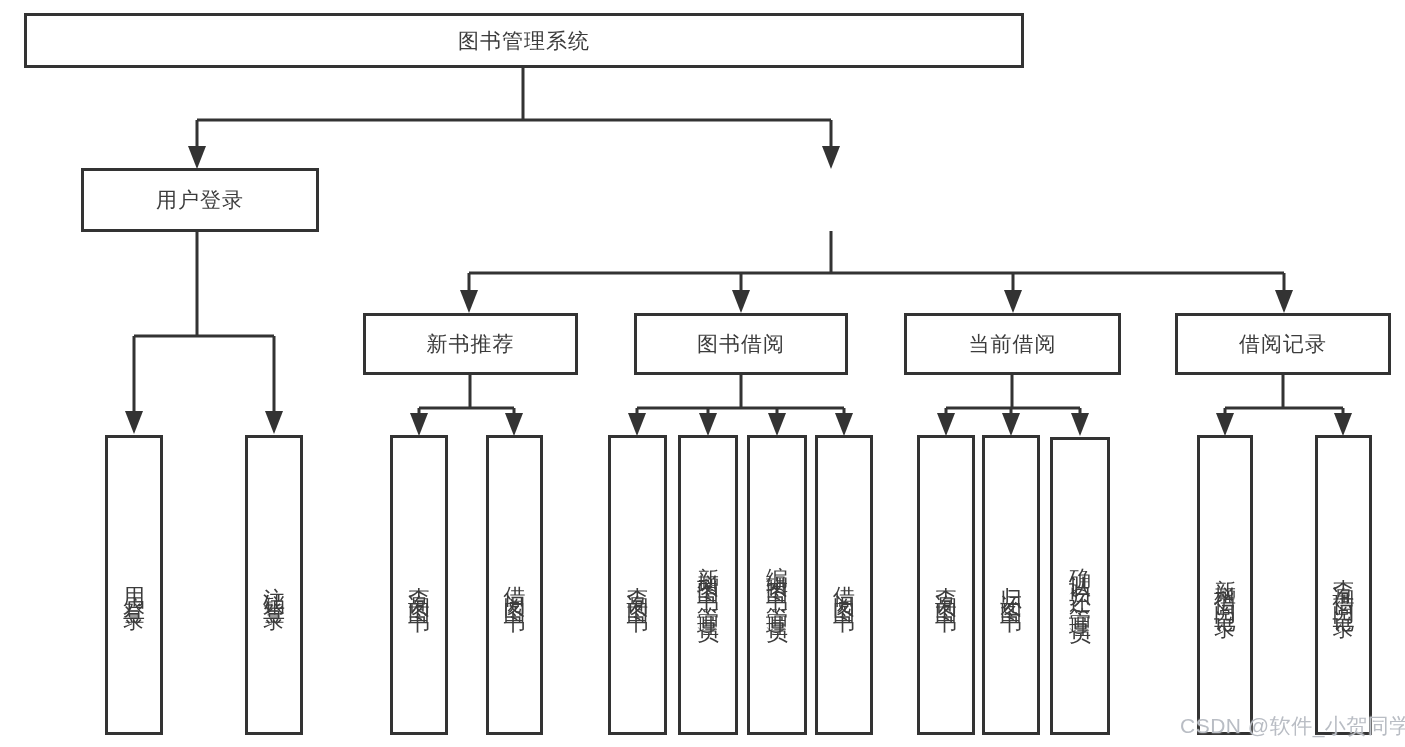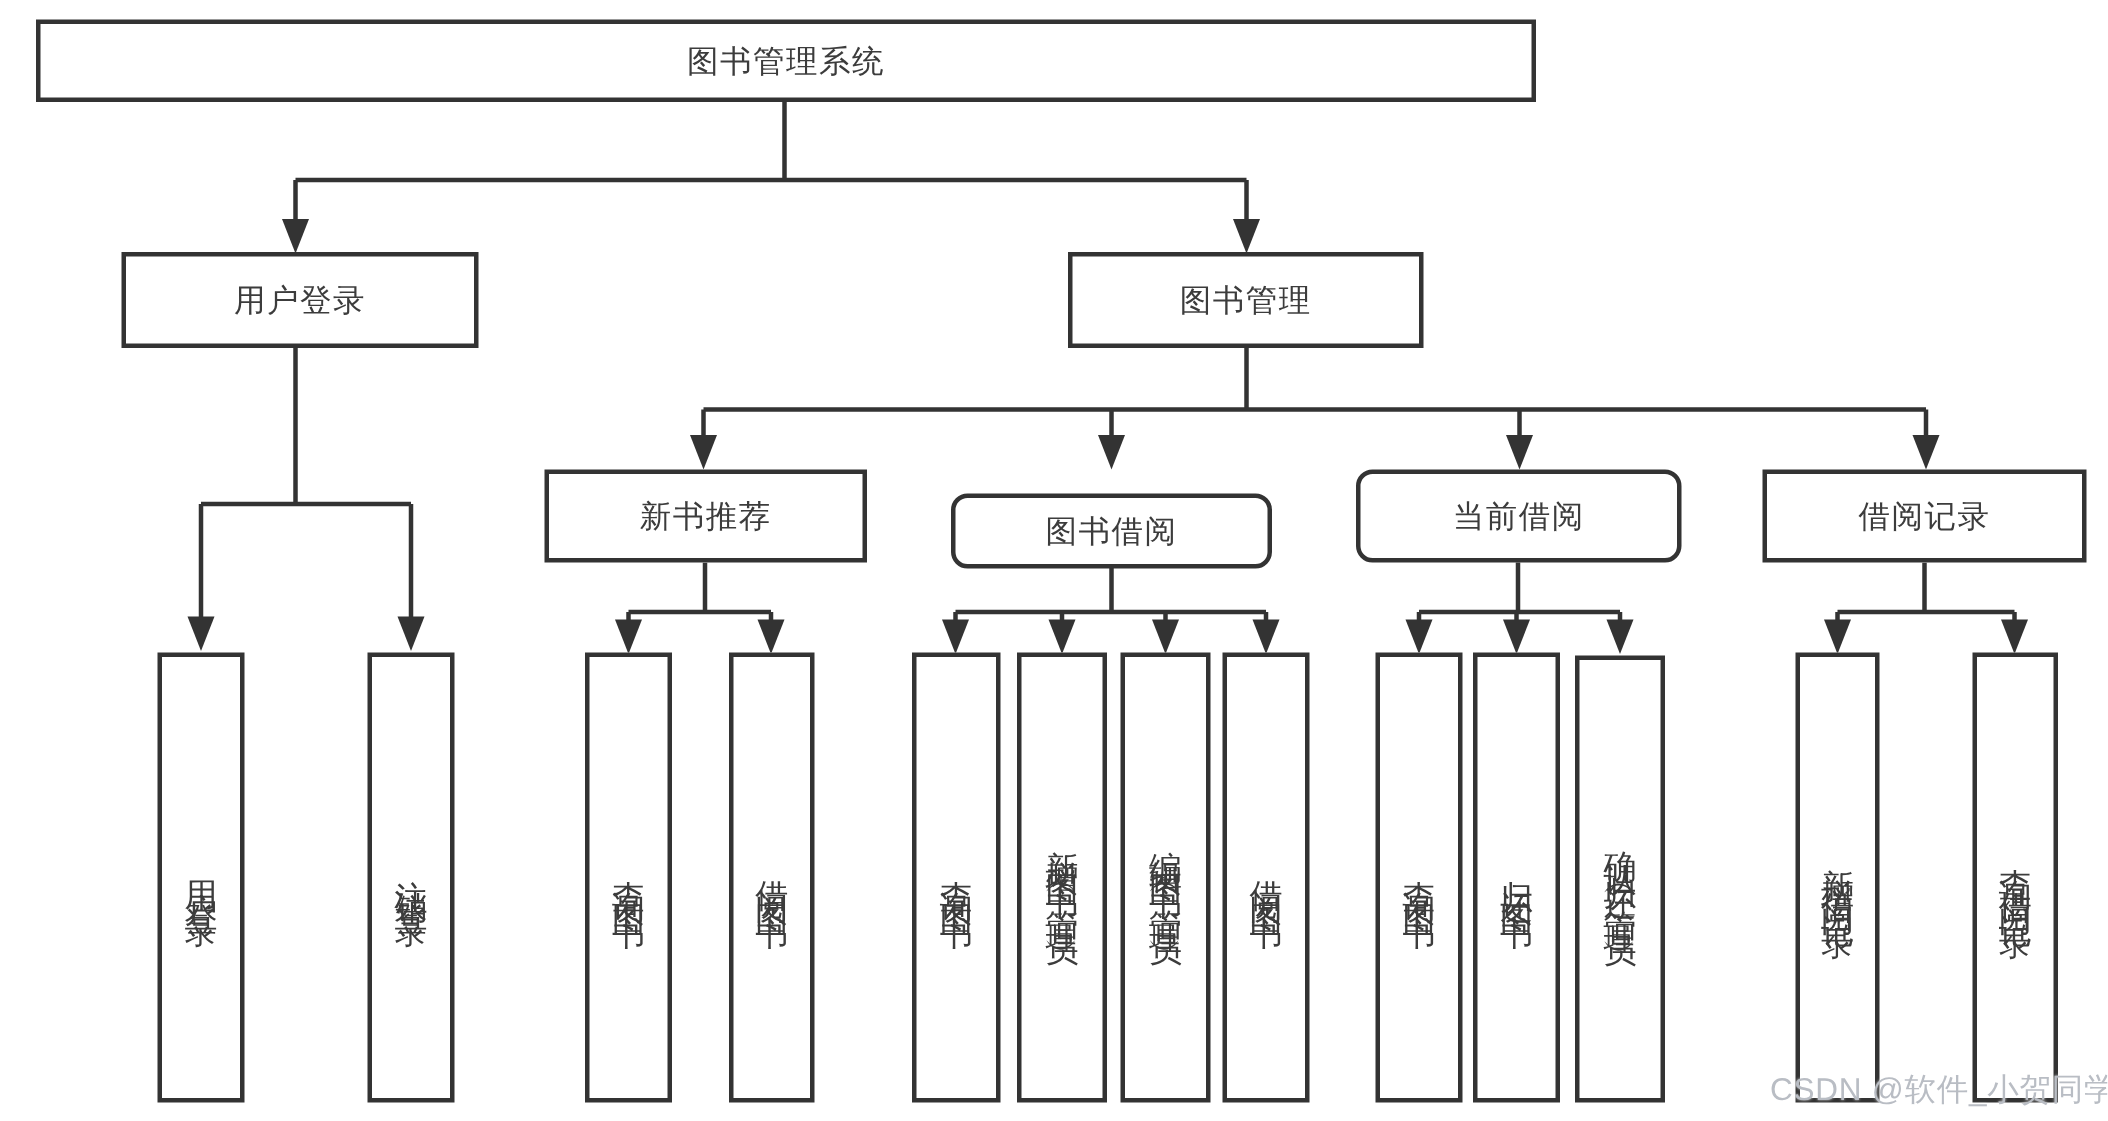--- a/index.html
+++ b/index.html
@@ -85,31 +85,28 @@
     </g>
   </svg>
 
   <div class="node hnode" style="left:24px; top:13px; width:1000px; height:55px;">
     <span>图书管理系统</span>
   </div>
 
   <div class="node hnode" style="left:81px; top:168px; width:238px; height:64px;">
     <span>用户登录</span>
   </div>
-  <div class="node hnode" style="left:712px; top:168px; width:237px; height:64px;">
-    <span>图书管理</span>
-  </div>
 
   <div class="node hnode" style="left:363px; top:313px; width:215px; height:62px;text-align:center;">
     <span>新书推荐</span>
   </div>
-  <div class="node hnode" style="left:634px; top:329px; width:214px; height:50px;border-radius:11px;">
+  <div class="node hnode" style="left:634px; top:313px; width:214px; height:62px;">
     <span>图书借阅</span>
   </div>
-  <div class="node hnode" style="left:904px; top:313px; width:217px; height:62px;border-radius:11px;">
+  <div class="node hnode" style="left:904px; top:313px; width:217px; height:62px;">
     <span>当前借阅</span>
   </div>
   <div class="node hnode" style="left:1175px; top:313px; width:216px; height:62px;">
     <span>借阅记录</span>
   </div>
 
   <div class="node vnode" style="left:105px; top:435px; width:58px; height:300px;">
     <span>用户登录</span>
   </div>
   <div class="node vnode" style="left:245px; top:435px; width:58px; height:300px;">

